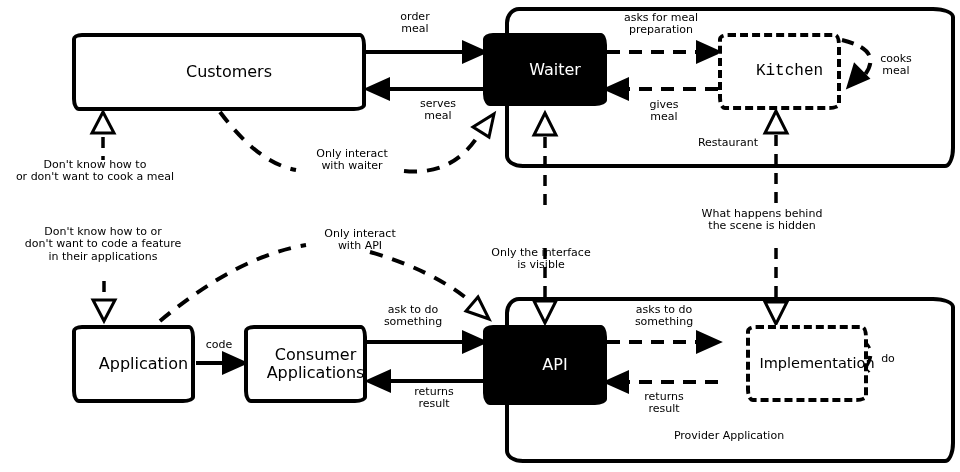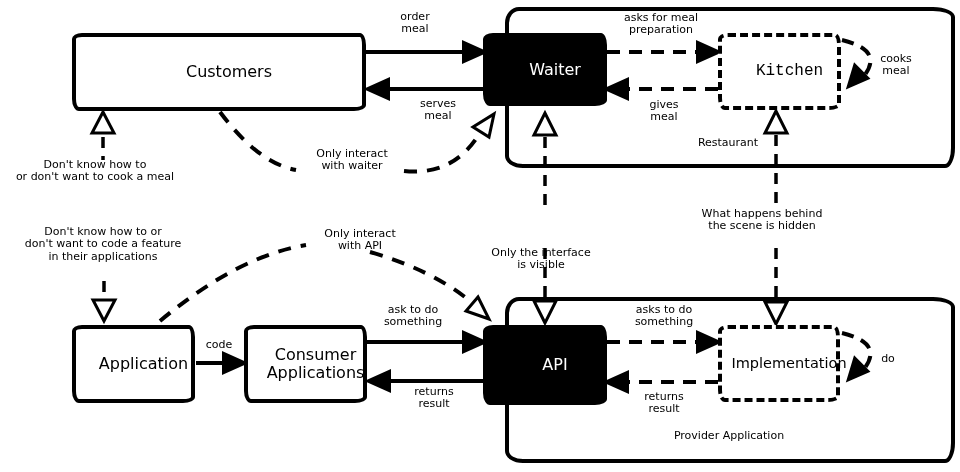--- a/index.html
+++ b/index.html
@@ -32,21 +32,21 @@
     text-align: center;
     font-size: 16px;
     line-height: 1.12;
     white-space: pre-line;
     border-radius: 10px 6px 12px 7px / 6px 12px 6px 12px;
     z-index: 3;
     padding-left: 20px;
   }
   .node.dark { background: #000000; color: #ffffff; }
   .node.dashed { border-style: dashed; }
-  .node.small-text { font-size: 14.5px; }
+  .node.small-text { font-size: 14.5px; margin-left: 28px; }
   .lbl {
     position: absolute;
     transform: translateX(-50%);
     text-align: center;
     white-space: pre-line;
     font-size: 11px;
     line-height: 1.12;
     z-index: 4;
   }
   .lbl.big { font-size: 11px; }

